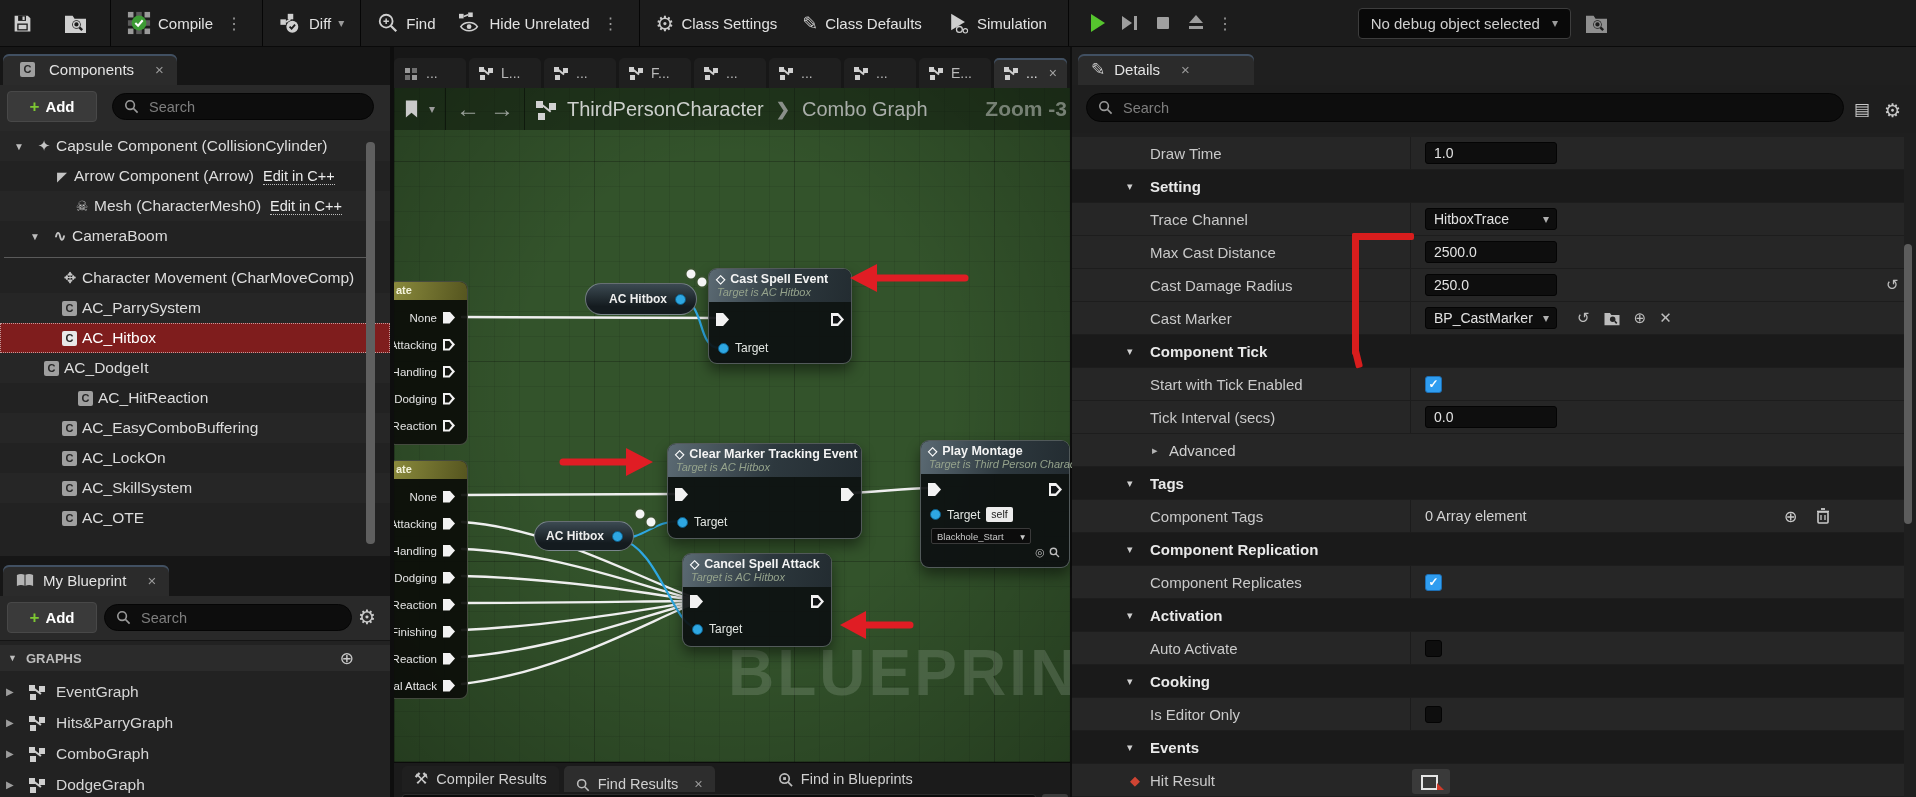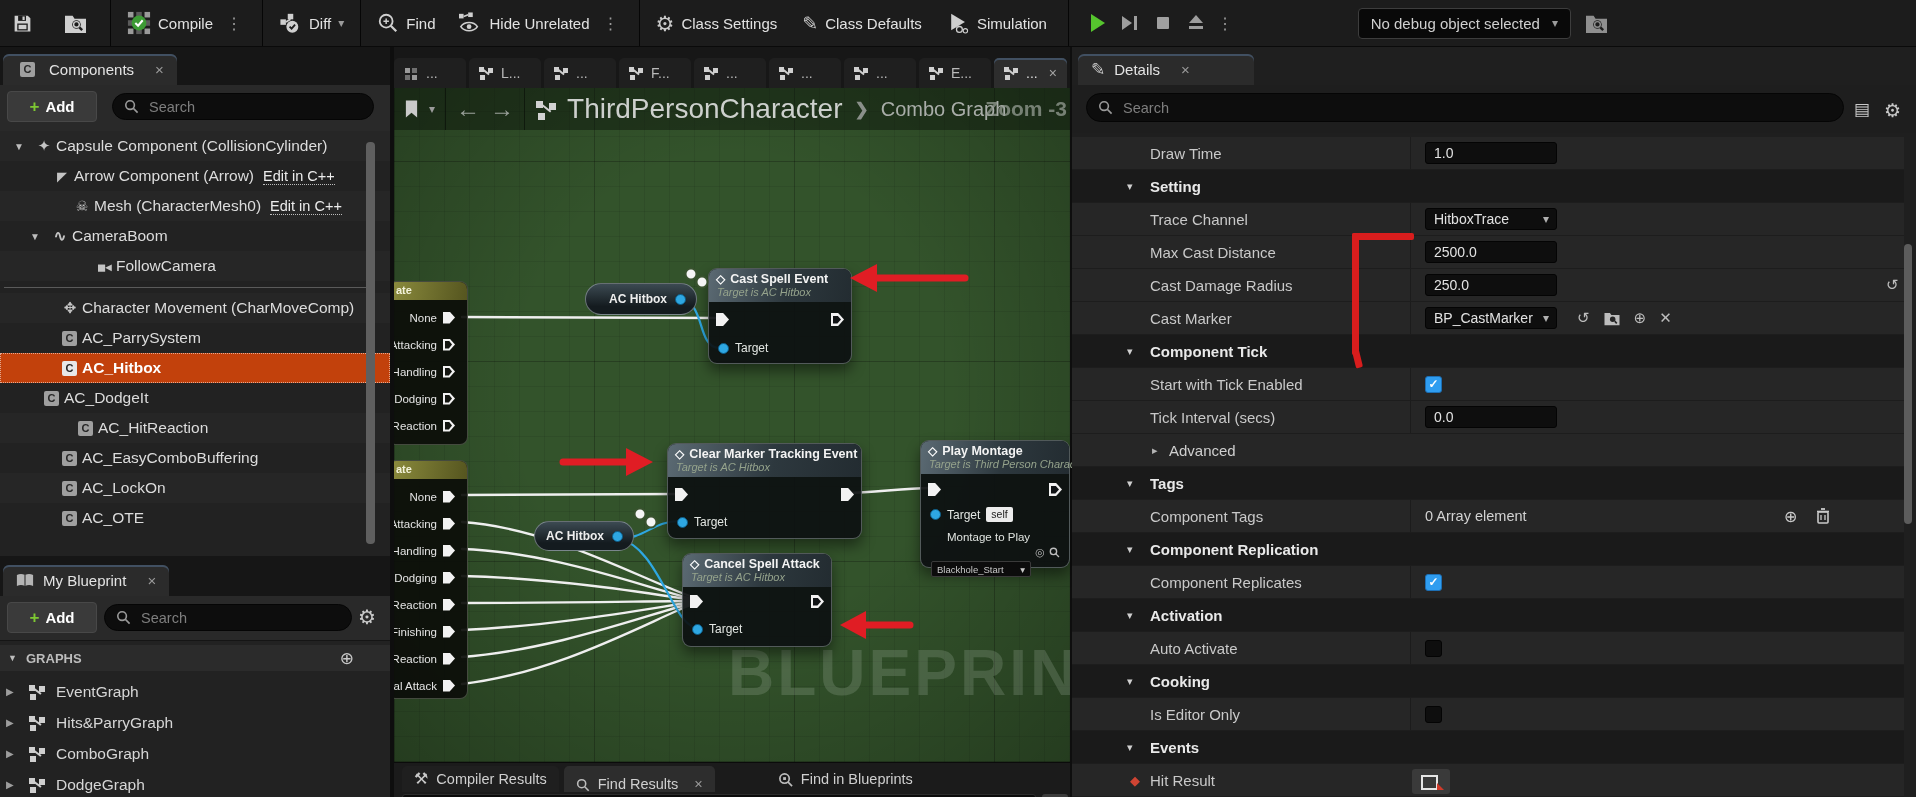--- a/index.html
+++ b/index.html
@@ -44,21 +44,21 @@
   .addplus{color:#7ec832;font-size:17px;font-weight:bold;}
   .searchpill{position:absolute;height:27px;background:#0d0d0d;border:1px solid #050505;border-radius:14px;
               display:flex;align-items:center;gap:8px;padding:0 11px;box-sizing:border-box;}
   .searchpill input{background:transparent;border:0;outline:0;color:#cfcfcf;font-size:14.5px;width:100%;
                     font-family:"Liberation Sans",sans-serif;}
   .searchpill input::placeholder{color:#7e7e7e;}
   
   .tree{position:absolute;left:0;top:84px;width:390px;height:427px;overflow:hidden;background:#222222;}
   .trow{height:30px;display:flex;align-items:center;font-size:15.5px;color:#dcdcdc;white-space:nowrap;overflow:hidden;box-sizing:border-box;}
   .trow:nth-child(odd){background:rgba(255,255,255,0.02);}
-  .trow.sel{background:#c2410c;color:#fff;outline:1px dotted rgba(255,255,255,0.55);outline-offset:-1px;font-weight:bold;}
+  .trow.sel{background:#7f1d1d;color:#fff;outline:1px dotted rgba(255,255,255,0.55);outline-offset:-1px;}
   .trow.sep{height:12px;position:relative;background:transparent;}
   .trow.sep .sepline{position:absolute;left:4px;right:18px;top:6px;height:1px;background:#5a5a5a;display:block;}
   .sepline{display:none;}
   .caret{width:18px;flex:none;font-size:10px;color:#bdbdbd;}
   .ticon{width:24px;flex:none;text-align:center;font-size:13px;color:#c4c4c4;}
   .ic-capsule::before{content:"✦";font-size:15px;}
   .ic-arrow::before{content:"◤";font-size:13px;}
   .ic-mesh::before{content:"☠";font-size:14px;}
   .ic-boom::before{content:"∿";font-size:15px;font-weight:bold;}
   .ic-camera::before{content:"◼◄";letter-spacing:-3px;font-size:11px;}
@@ -110,21 +110,21 @@
       repeating-linear-gradient(90deg, rgba(0,0,0,0.08) 0 1px, transparent 1px 25px),
       #33532b;}
   .bstrip{position:absolute;left:0;top:0;width:678px;height:42px;background:rgba(8,12,8,0.42);
           display:flex;align-items:center;gap:10px;padding:0 10px;box-sizing:border-box;}
   .bsep{width:1px;height:42px;background:rgba(0,0,0,0.45);}
   .navarrow{font-size:24px;font-weight:bold;color:#9aa09a;line-height:1;}
   .bgicon{position:relative;width:22px;height:20px;}
   .bgicon::before{content:"";position:absolute;left:1px;top:2px;width:7px;height:7px;background:#d2d2d2;
       box-shadow:13px 2px 0 #d2d2d2,2px 12px 0 #d2d2d2;}
   .bgicon::after{content:"";position:absolute;left:5px;top:8px;width:12px;height:2px;background:#d2d2d2;transform:rotate(38deg);}
-  .bc-root{font-size:28px;color:#cdd0cd;}
+  .bc-root{font-size:20px;color:#cdd0cd;}
   .bc-sep{font-size:17px;color:#8a8f8a;font-weight:bold;margin:0 2px;}
   .bc-cur{font-size:20px;color:#a9ada9;}
   .zoomlabel{position:absolute;right:5px;top:9px;font-size:21px;font-weight:bold;color:rgba(150,158,148,0.75);}
   .wm{position:absolute;left:334px;top:548px;font-size:64px;font-weight:bold;letter-spacing:3px;
       color:rgba(205,215,205,0.18);white-space:nowrap;}
   
   .gnode{position:absolute;background:rgba(13,16,17,0.93);border:1px solid rgba(165,175,180,0.45);
          border-radius:9px;box-shadow:0 7px 14px rgba(0,0,0,0.45);z-index:2;}
   .nhead{border-radius:8px 8px 0 0;padding:3px 8px 4px 7px;
          background:linear-gradient(100deg,#5b6a73 0%,#2c3archive 0%);
@@ -374,26 +374,20 @@
 
         </div>
 
         <div class="trow" style="padding-left: 30px;">
           <span class="caret">▼</span>
           <span class="ticon ic-boom"></span>
           <span class="tlabel">CameraBoom</span>
 
         </div>
 
-        <div class="trow" style="padding-left: 74px;">
-          <span class="caret"></span>
-          <span class="ticon ic-camera"></span>
-          <span class="tlabel">FollowCamera</span>
-
-        </div>
 
         <div class="trow sep">
           <span class="caret"></span>
           <span class="ticon"></span>
           <span class="tlabel"></span>
 
           <span class="sepline"></span>
         </div>
 
         <div class="trow" style="padding-left: 40px;">
@@ -438,20 +432,26 @@
 
         </div>
 
         <div class="trow" style="padding-left: 40px;">
           <span class="caret"></span>
           <span class="ticon ic-ac"></span>
           <span class="tlabel">AC_LockOn</span>
 
         </div>
 
+        <div class="trow" style="padding-left: 40px;">
+          <span class="caret"></span>
+          <span class="ticon ic-ac"></span>
+          <span class="tlabel">AC_SkillSystem</span>
+
+        </div>
 
         <div class="trow" style="padding-left: 40px;">
           <span class="caret"></span>
           <span class="ticon ic-ac"></span>
           <span class="tlabel">AC_OTE</span>
 
         </div>
 
     </div>
     <div class="vthumb" style="left:366px;top:95px;height:402px;"></div>
@@ -778,21 +778,21 @@
         <span class="xpin" style="left:7px;top:42px;"></span>
         <span class="xpin hollow" style="right:7px;top:42px;">
             <b></b>
           </span>
         <div class="trow2" style="top:66px;">
           <span class="bdot"></span>
           <span>Target</span>
           <span class="selfbox">self</span>
         </div>
         <span class="mlabel" style="top:90px;">Montage to Play</span>
-        <div class="mdrop" style="top:120px;">
+        <div class="mdrop" style="top:87px;">
           <span>Blackhole_Start</span>
           <span>▾</span>
         </div>
         <span class="mico" style="left:114px;top:105px;">◎</span>
         <svg class="isvg mico" style="left:128px;top:106px;" width="11" height="11" viewBox="0 0 16 16">
             <circle cx="6.5" cy="6.5" r="4.6" fill="none" stroke="#bdbdbd" stroke-width="2"></circle>
             <line x1="10" y1="10" x2="14.5" y2="14.5" stroke="#bdbdbd" stroke-width="2"></line>
           </svg>
       </div>
 

